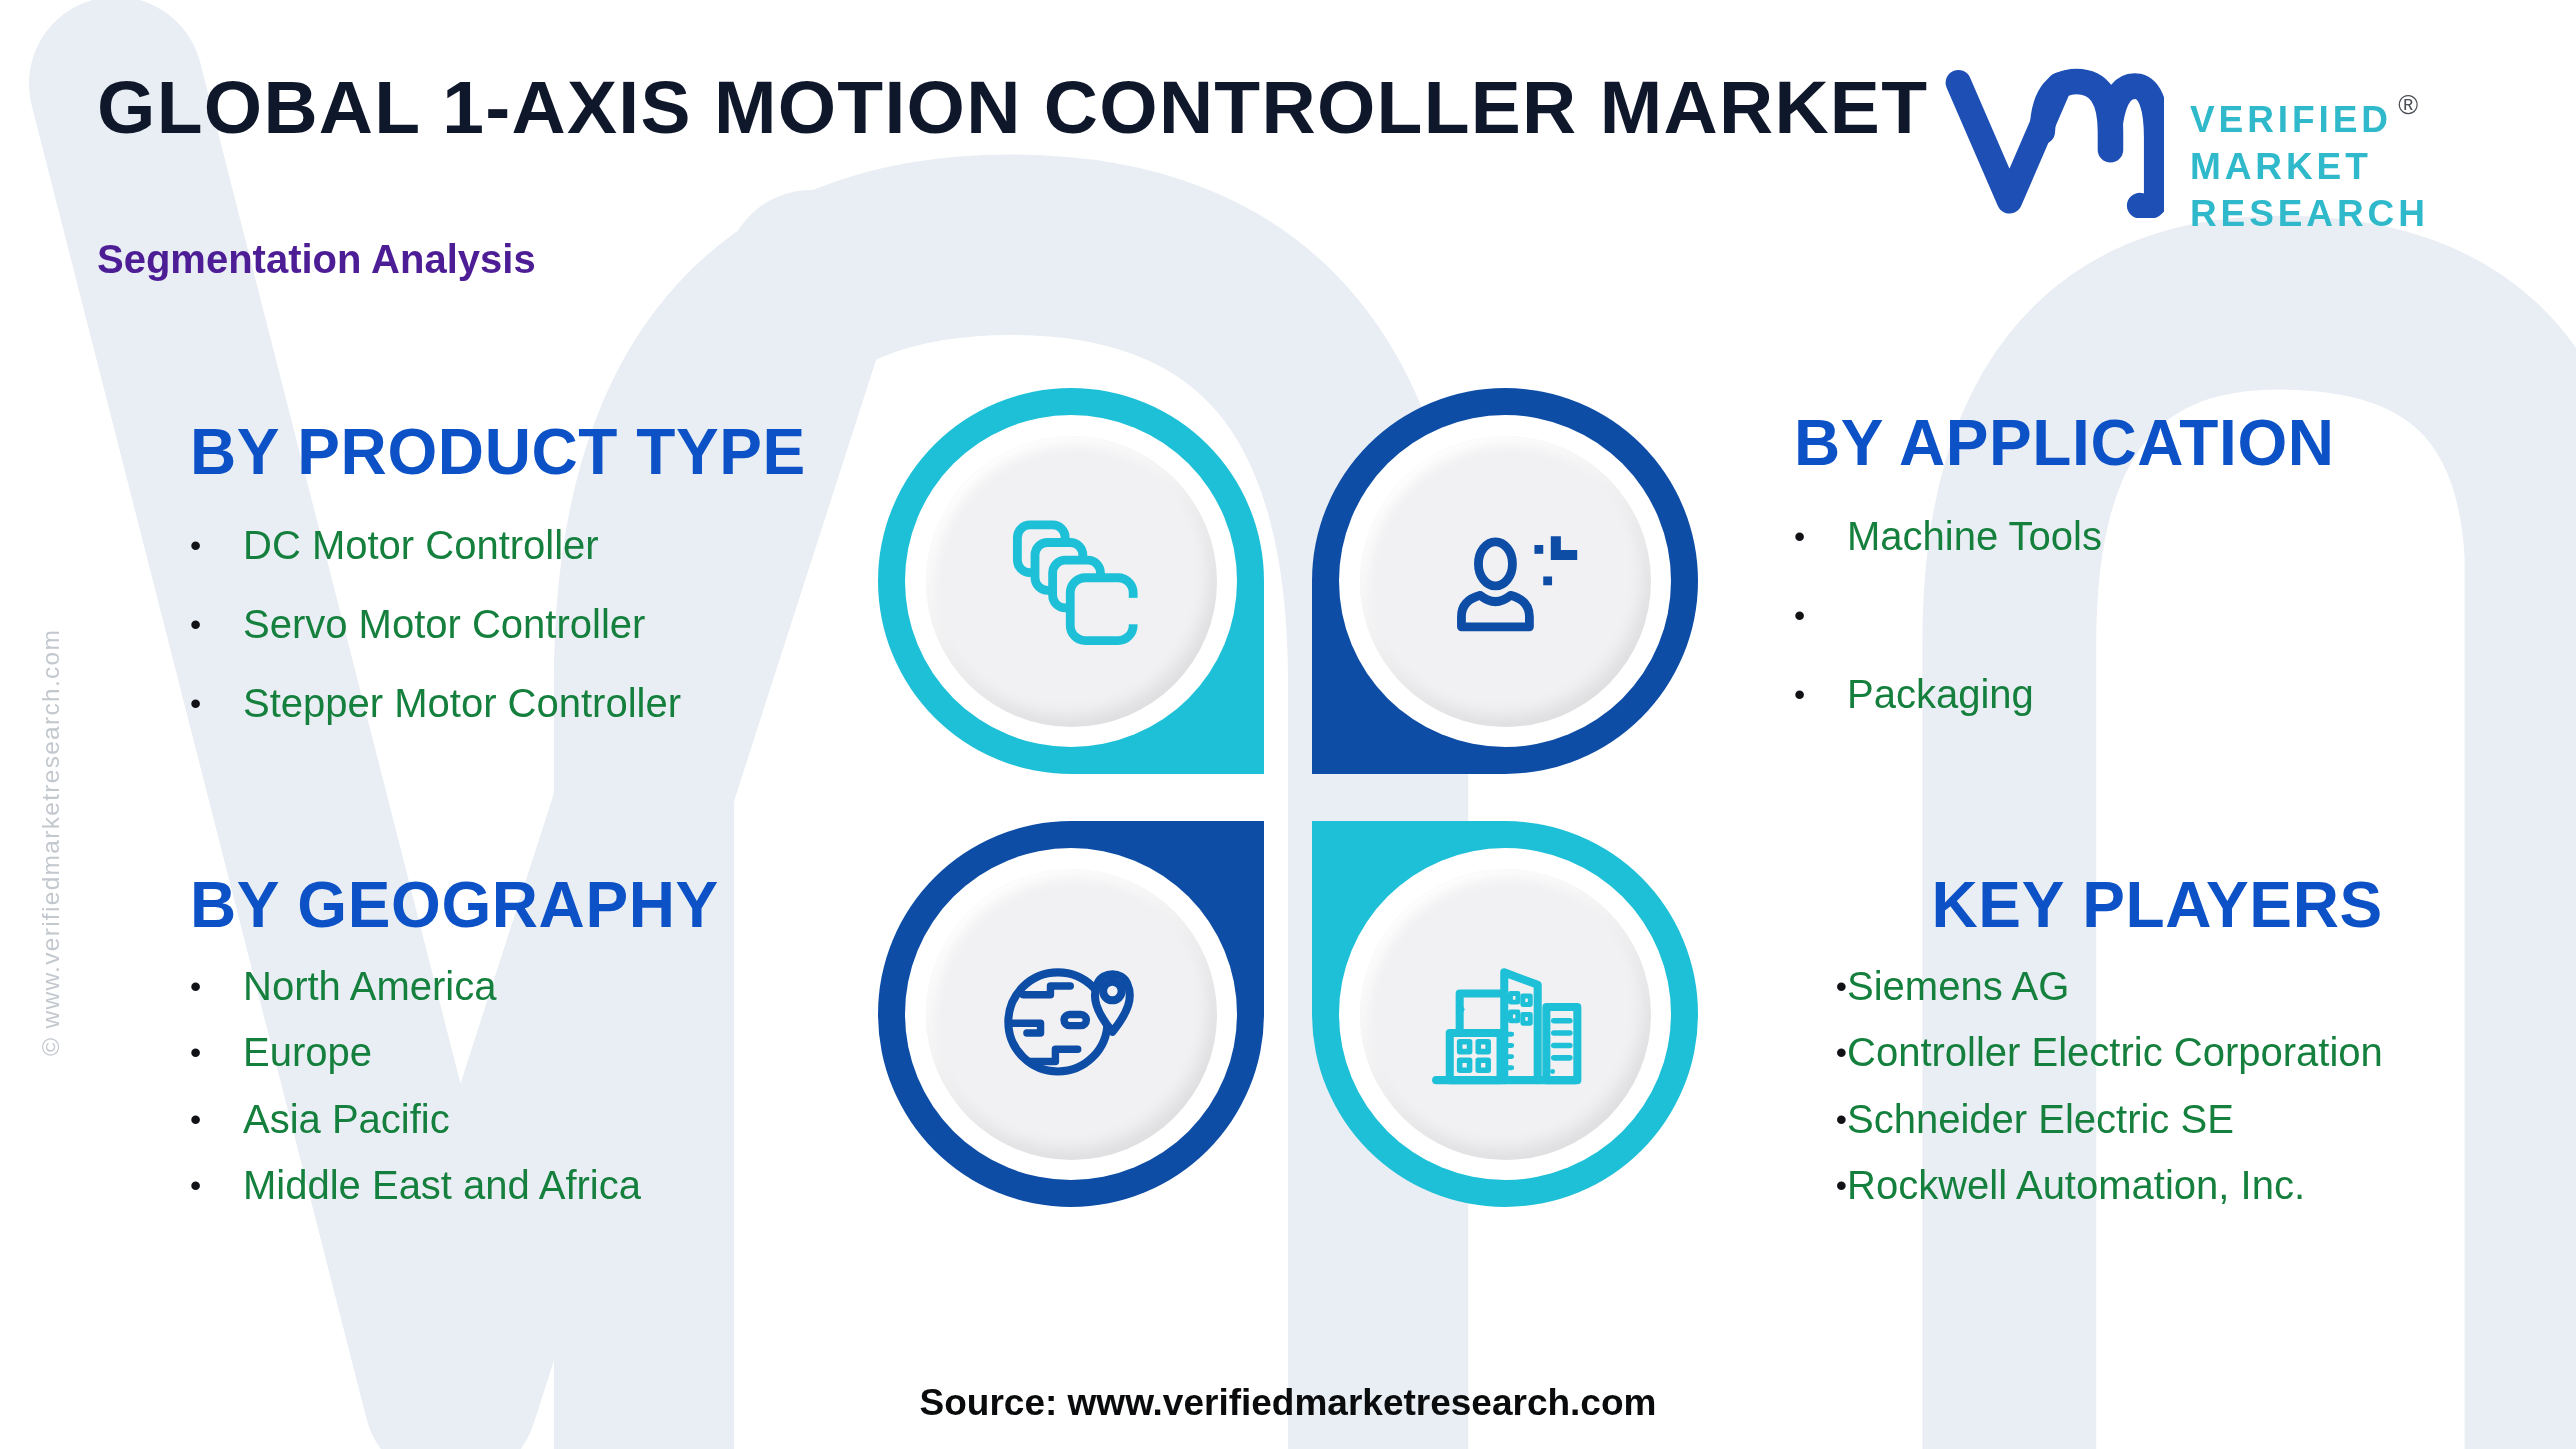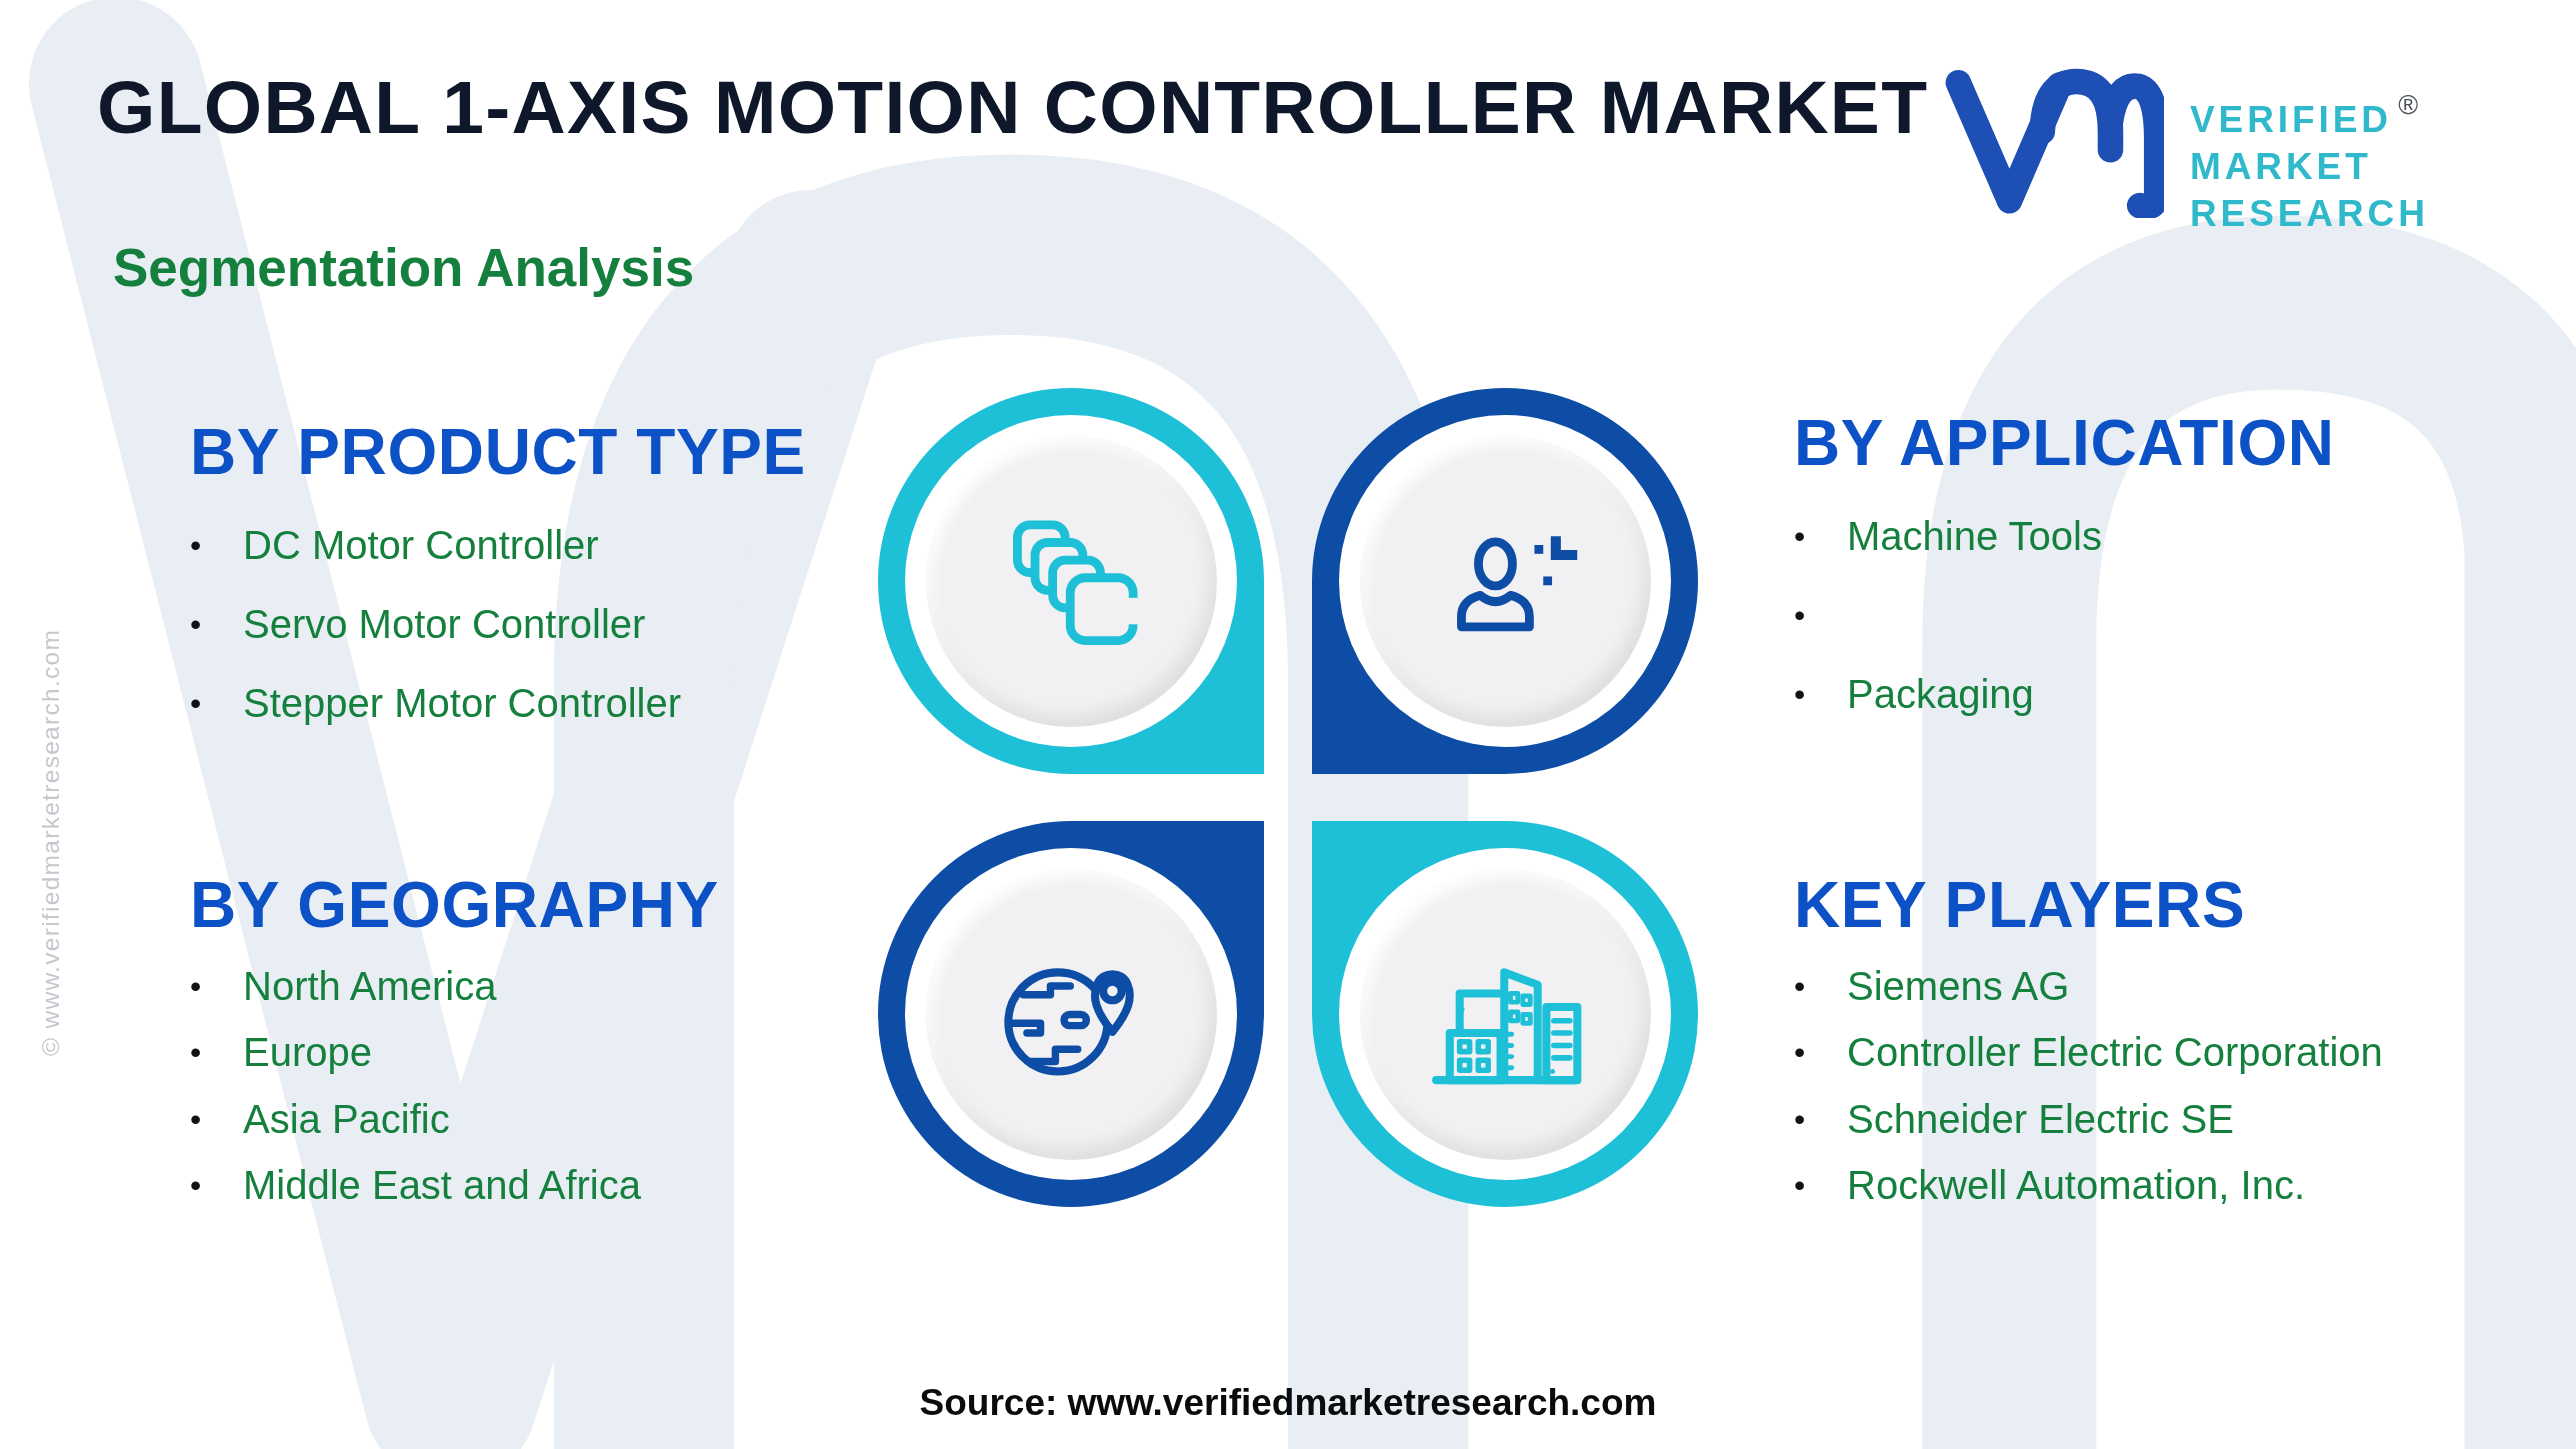--- a/index.html
+++ b/index.html
@@ -12,43 +12,43 @@
   .side-watermark{
     position:absolute;left:37px;top:1056px;transform:rotate(-90deg);transform-origin:left top;
     font-size:24.5px;color:#c3c8ce;letter-spacing:1.3px;white-space:nowrap;
   }
   
   .title{
     position:absolute;left:97px;top:64px;font-size:75px;font-weight:bold;
     color:#0f172a;letter-spacing:1.3px;white-space:nowrap;
   }
   .subtitle{
-    position:absolute;left:97px;top:237px;font-size:53px;font-weight:bold;
-    color:#15803d;white-space:nowrap;margin-left:16px;
+    position:absolute;left:97px;top:237px;font-size:40px;font-weight:bold;
+    color:#4c1d95;white-space:nowrap;
   }
   .logo{position:absolute;left:1945px;top:57px;display:flex;align-items:flex-start;}
   .logo-mark{display:block;}
   .logo-text{margin-left:26px;margin-top:24.5px;color:#2fb9ca;font-weight:bold;
     font-size:37px;line-height:47px;letter-spacing:3.9px;white-space:nowrap;}
   .logo-text .line{display:block;}
   .reg{font-size:27px;color:#4a4f55;letter-spacing:0;vertical-align:18px;margin-left:6.4px;font-weight:normal;}
   
   .section{position:absolute;}
   .section h2{
     margin:0;font-size:64px;font-weight:bold;color:#0c52c6;letter-spacing:0.6px;white-space:nowrap;
   }
   .bullets{margin-top:9px;}
   .bullet-item{display:flex;align-items:flex-start;margin-top:33px;}
   .tight .bullet-item{margin-top:20.6px;}
   .dot{font-size:32px;line-height:46px;color:#111216;width:53px;flex:0 0 53px;}
   .bullet-text{font-size:40px;line-height:46px;color:#15803d;white-space:nowrap;}
   #sec-product{left:190px;top:415px;}
   #sec-application{left:1794px;top:406px;}
   #sec-geography{left:190px;top:868px;}
-  #sec-keyplayers{left:1794px;top:868px;}
+  #sec-keyplayers{left:1794px;top:868px;text-align:right;}
   
   .quad{position:absolute;width:386px;height:386px;display:flex;align-items:center;justify-content:center;}
   .quad.tl{left:878px;top:388px;background:#1ec0d8;border-radius:50% 50% 0 50%;}
   .quad.tr{left:1312px;top:388px;background:#0d4da6;border-radius:50% 50% 50% 0;}
   .quad.bl{left:878px;top:821px;background:#0d4da6;border-radius:50% 0 50% 50%;}
   .quad.br{left:1312px;top:821px;background:#1ec0d8;border-radius:0 50% 50% 50%;}
   .ring{width:332px;height:332px;background:#ffffff;border-radius:50%;
     display:flex;align-items:center;justify-content:center;}
   .disc{width:291px;height:291px;background:#f1f1f3;border-radius:50%;
     box-shadow:inset -6.4px -10.3px 16.7px rgba(0,0,0,0.08), inset 5.2px 7.7px 13px rgba(255,255,255,0.95);

